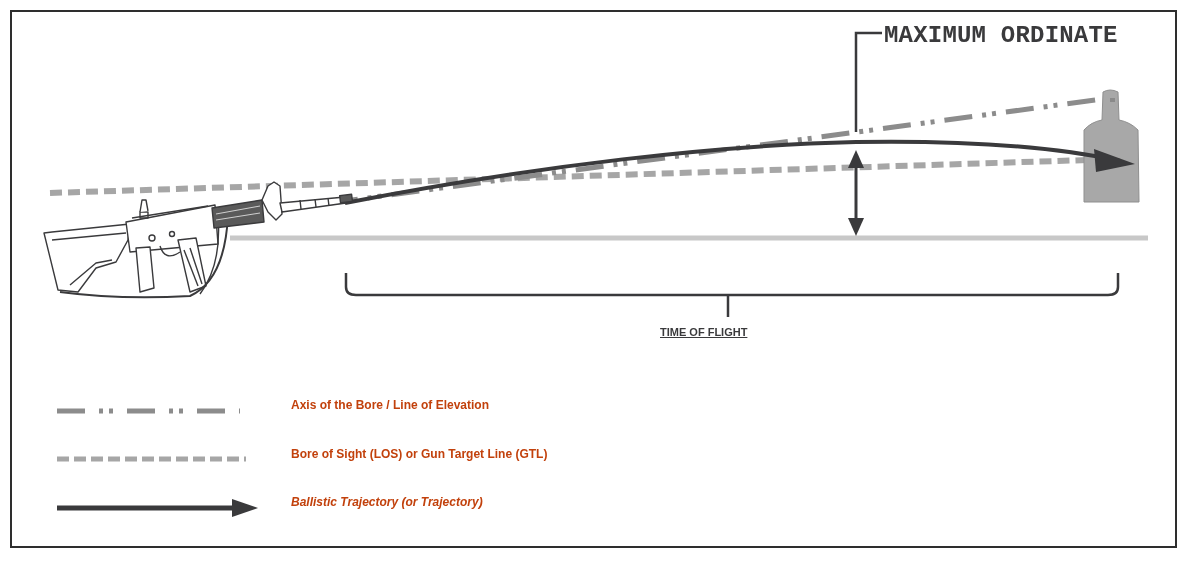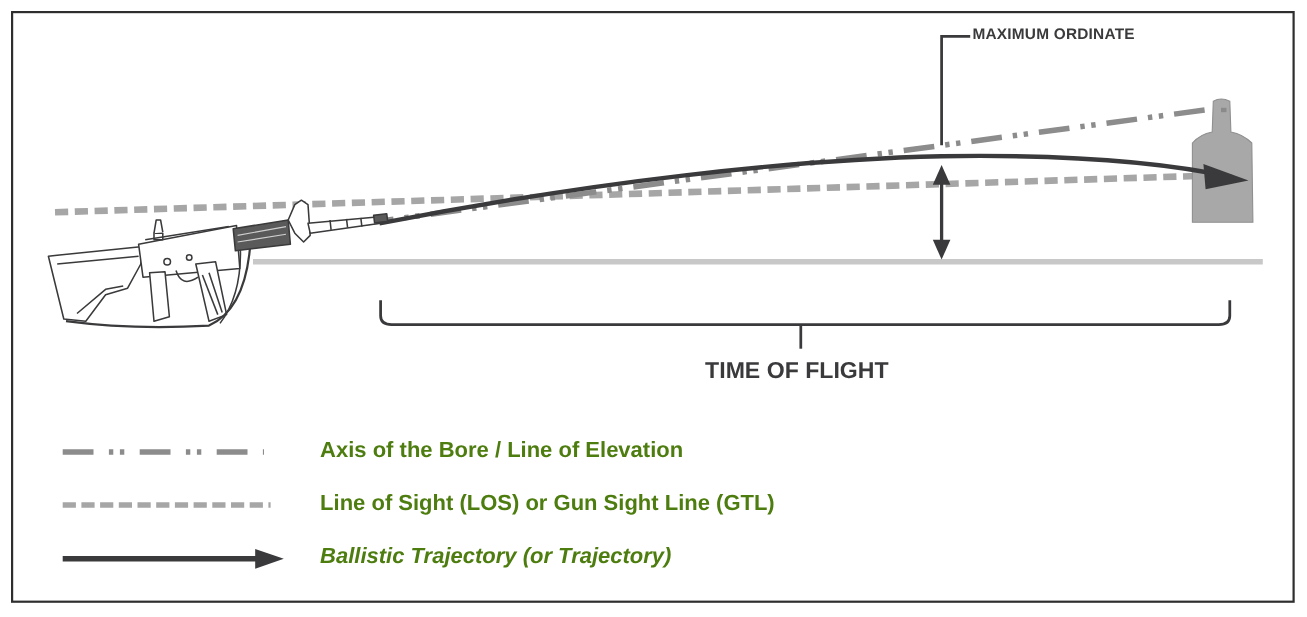--- a/index.html
+++ b/index.html
@@ -32,34 +32,36 @@
     }
     .label {
       position: absolute;
       font-weight: bold;
       color: #3a3a3c;
       white-space: nowrap;
     }
     .label-max-ordinate {
       left: 884px;
       top: 22px;
-      font-size: 14px;
+      font-size: 24px;
       letter-spacing: 0.2px;
+      font-family: Liberation Mono, monospace;
     }
     .label-tof {
-      left: 641px;
+      left: 660px;
       top: 326px;
-      font-size: 21px;
+      font-size: 11px;
+      text-decoration: underline;
     }
     .legend-text {
       position: absolute;
       left: 291px;
-      font-size: 20px;
+      font-size: 12px;
       font-weight: bold;
-      color: #4d7c0f;
+      color: #c2410c;
       white-space: nowrap;
     }
     .legend-text.l1 { top: 398px; }
     .legend-text.l2 { top: 447px; }
     .legend-text.l3 { top: 495px; font-style: italic; }
   </style>
 </head>
 <body>
 
 <div class="frame"></div>
@@ -135,14 +137,14 @@
   <line x1="57" y1="411" x2="240" y2="411" stroke="#8c8c8c" stroke-width="5" stroke-dasharray="28,14,4,6,4,14"></line>
   <line x1="57" y1="459" x2="246" y2="459" stroke="#a6a6a6" stroke-width="5" stroke-dasharray="12,5"></line>
   <line x1="57" y1="508" x2="236" y2="508" stroke="#3a3a3c" stroke-width="5"></line>
   <path d="M232,499 L258,508 L232,517 Z" fill="#3a3a3c"></path>
 </svg>
 
 <div class="label label-max-ordinate">MAXIMUM ORDINATE</div>
 <div class="label label-tof">TIME OF FLIGHT</div>
 
 <div class="legend-text l1">Axis of the Bore / Line of Elevation</div>
-<div class="legend-text l2">Line of Sight (LOS) or Gun Sight Line (GTL)</div>
+<div class="legend-text l2">Bore of Sight (LOS) or Gun Target Line (GTL)</div>
 <div class="legend-text l3">Ballistic Trajectory (or Trajectory)</div>
 
 </body></html>

